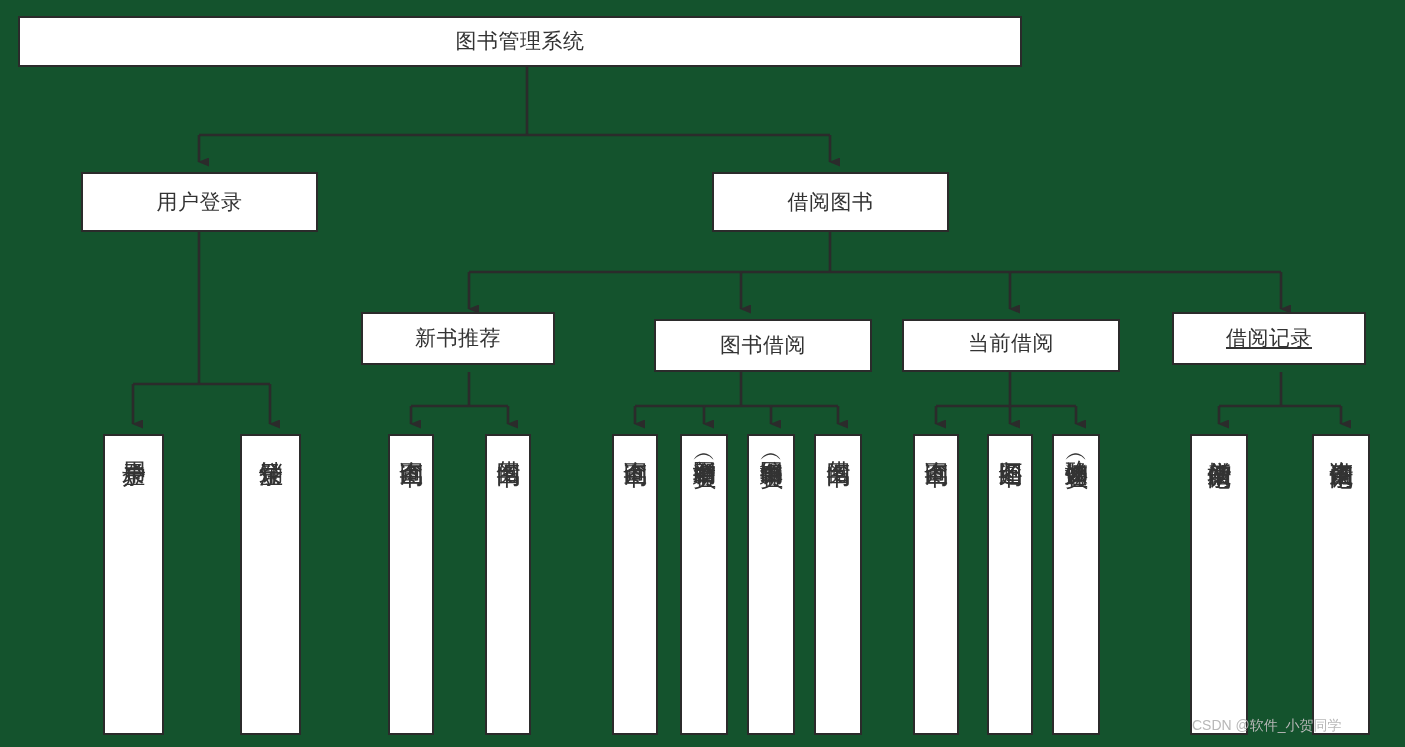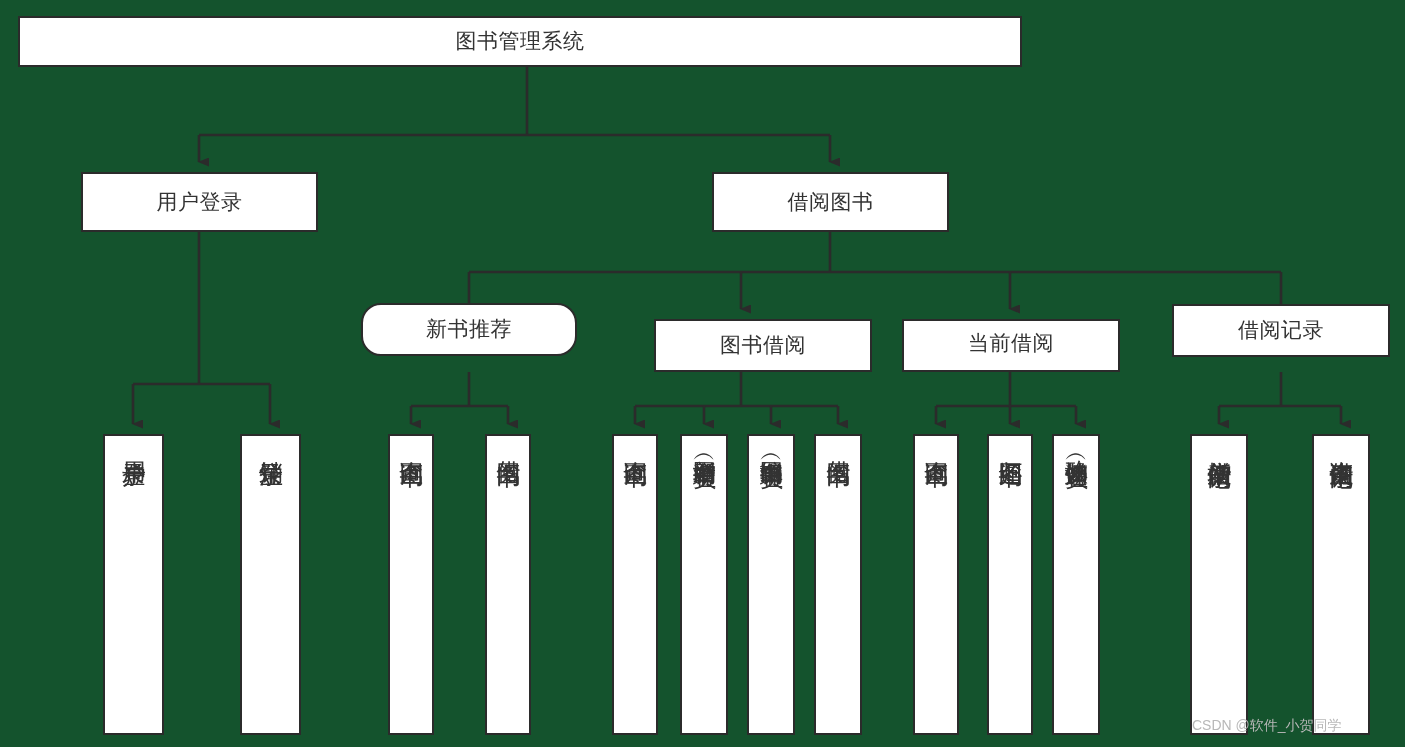--- a/index.html
+++ b/index.html
@@ -132,30 +132,30 @@
     <span class="label">图书管理系统</span>
   </div>
 
   <div class="node node-h" style="left: 81px; top: 172px; width: 237px; height: 60px;">
     <span class="label">用户登录</span>
   </div>
   <div class="node node-h" style="left: 712px; top: 172px; width: 237px; height: 60px;">
     <span class="label">借阅图书</span>
   </div>
 
-  <div class="node node-h" style="left: 361px; top: 303px; width: 216px; height: 53px; border-radius: 20px;">
+  <div class="node node-h" style="left: 361px; top: 312px; width: 194px; height: 53px;">
     <span class="label">新书推荐</span>
   </div>
   <div class="node node-h" style="left: 654px; top: 319px; width: 218px; height: 53px;">
     <span class="label">图书借阅</span>
   </div>
   <div class="node node-h" style="left: 902px; top: 319px; width: 218px; height: 53px; font-family: Liberation Mono, monospace;">
     <span class="label">当前借阅</span>
   </div>
-  <div class="node node-h" style="left: 1172px; top: 304px; width: 218px; height: 53px;">
+  <div class="node node-h" style="left: 1172px; top: 312px; width: 194px; height: 53px; text-decoration: underline;">
     <span class="label">借阅记录</span>
   </div>
 
   <div class="node node-v" style="left: 103px; top: 434px; width: 61px; height: 301px;">
     <span class="label">用户登录</span>
   </div>
   <div class="node node-v" style="left: 240px; top: 434px; width: 61px; height: 301px;">
     <span class="label">注销登录</span>
   </div>
   <div class="node node-v" style="left: 388px; top: 434px; width: 46px; height: 301px;">

